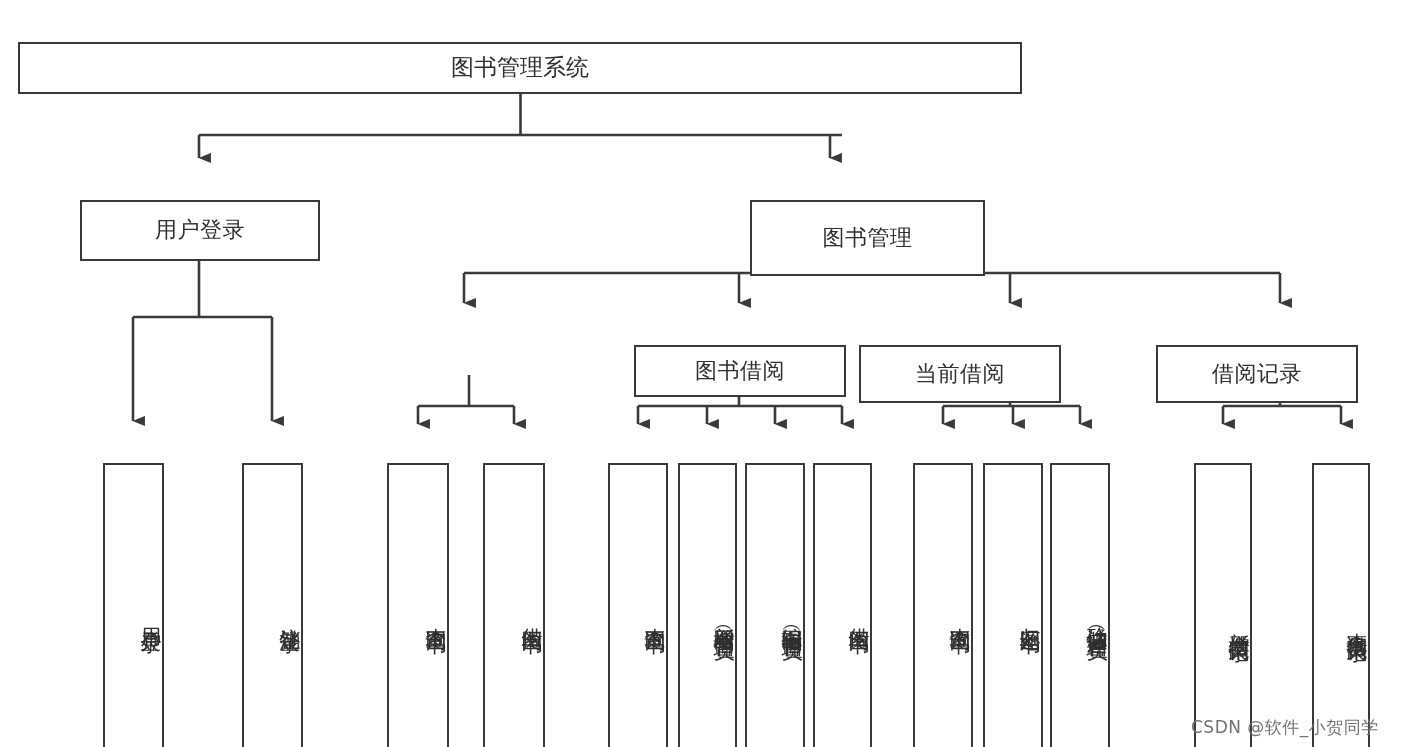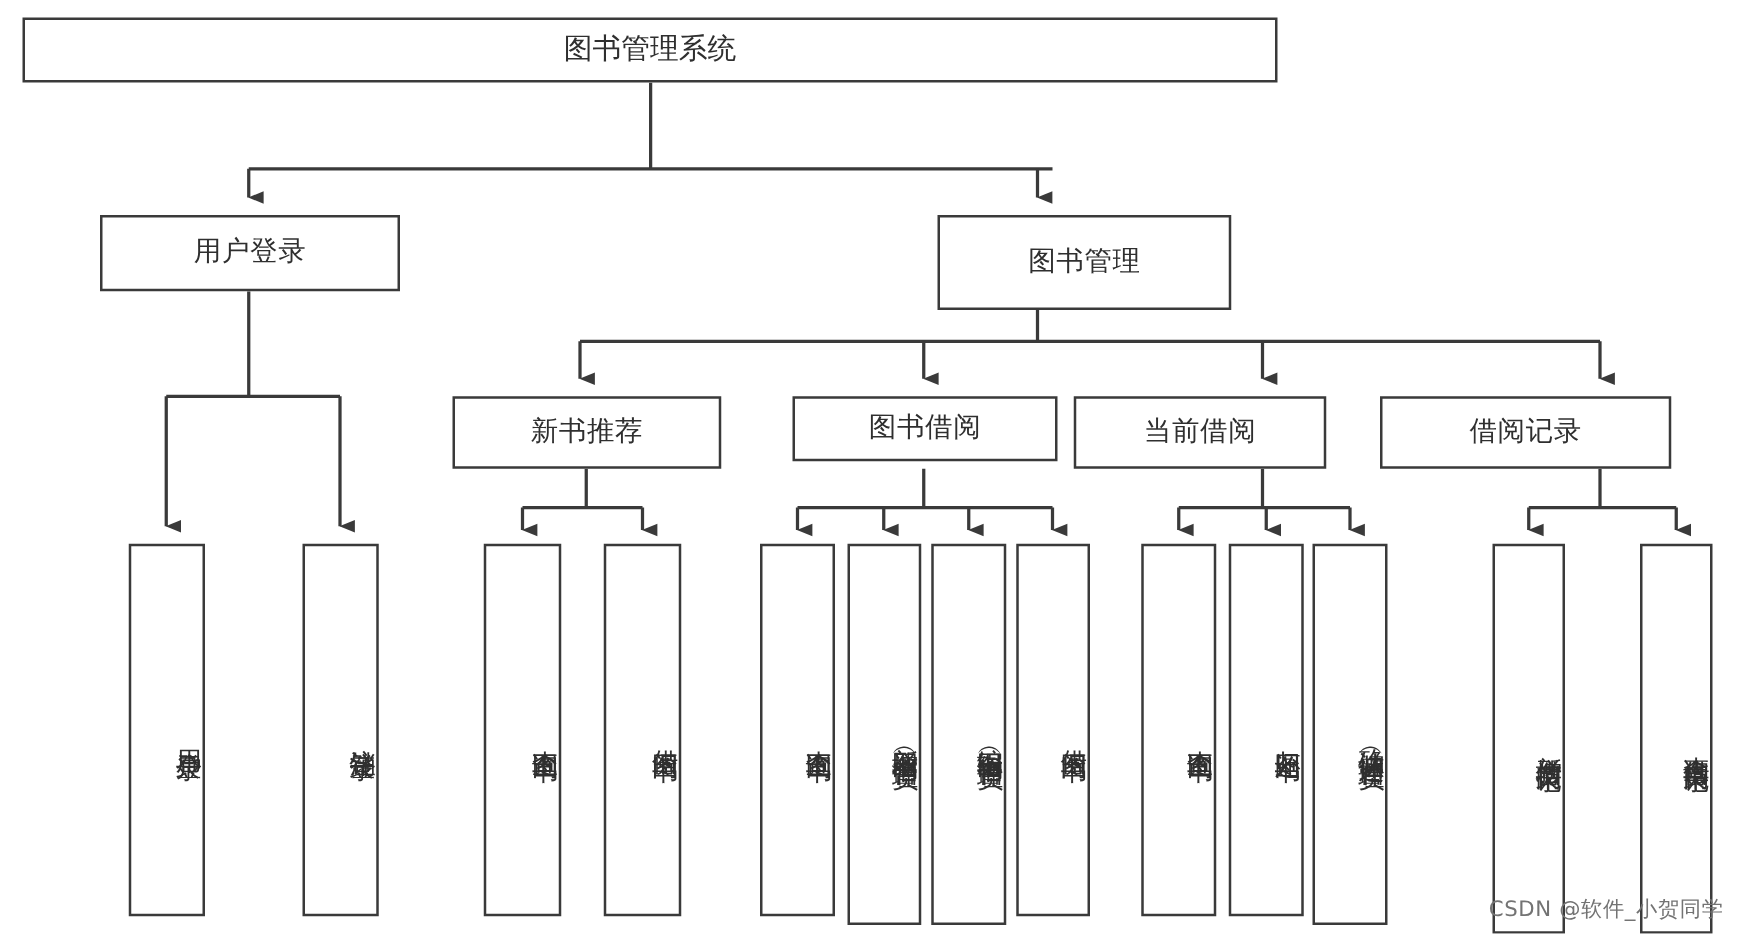--- a/index.html
+++ b/index.html
@@ -31,20 +31,21 @@
     position: absolute;
     box-sizing: border-box;
     border: 2px solid #3a3a3a;
     background: #ffffff;
     display: flex;
     align-items: center;
     justify-content: center;
     text-align: center;
     color: #2f2f2f;
     line-height: 1.12;
+    margin-top: 28px;
   }
   .node.h {
     font-size: 22px;
     letter-spacing: 0.5px;
   }
   .node.root {
     font-size: 23px;
   }
   .node.v {
     writing-mode: vertical-rl;
@@ -127,30 +128,27 @@
     <span>图书管理系统</span>
   </div>
 
   <div class="node h" style="left:80px; top:172px; width:240px; height:61px;">
     <span>用户登录</span>
   </div>
   <div class="node h" style="left:750px; top:172px; width:235px; height:76px;">
     <span>图书管理</span>
   </div>
 
-  <div class="node h" style="left:362px; top:317px; width:215px; height:58px;">
-    <span>新书推荐</span>
-  </div>
   <div class="node h" style="left:634px; top:317px; width:212px; height:52px;">
     <span>图书借阅</span>
   </div>
   <div class="node h" style="left:859px; top:317px; width:202px; height:58px;">
     <span>当前借阅</span>
   </div>
-  <div class="node h" style="left:1104px; top:317px; width:233px; height:58px;">
+  <div class="node h" style="left:1156px; top:317px; width:202px; height:58px;">
     <span>借阅记录</span>
   </div>
 
   <div class="node v" style="left:103px; top:435px; width:61px; height:298px;">
     <span class="vtext">用户登录</span>
   </div>
   <div class="node v" style="left:242px; top:435px; width:61px; height:298px;">
     <span class="vtext">注销登录</span>
   </div>
 

